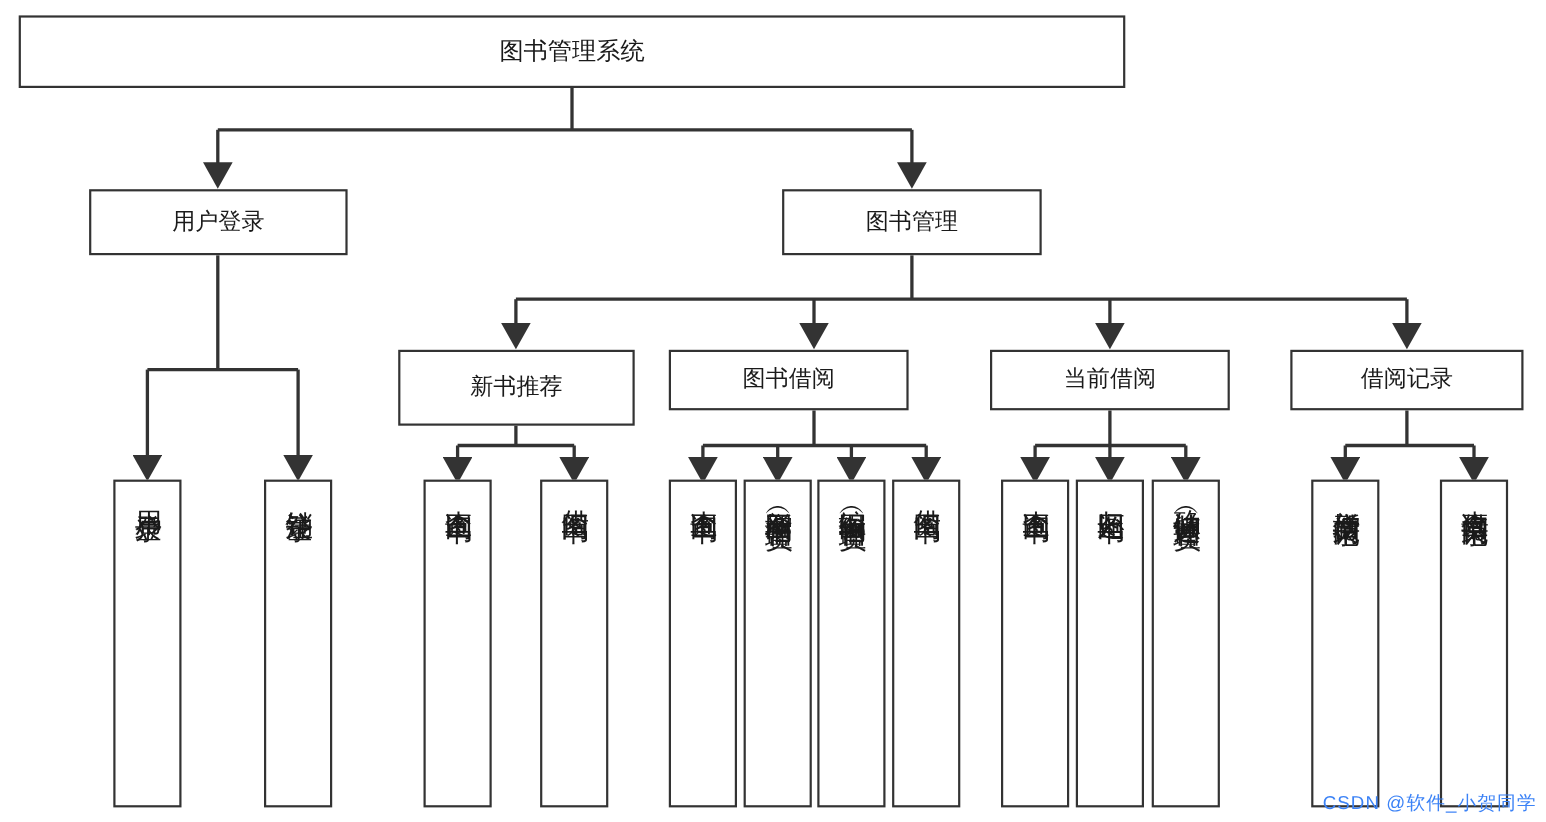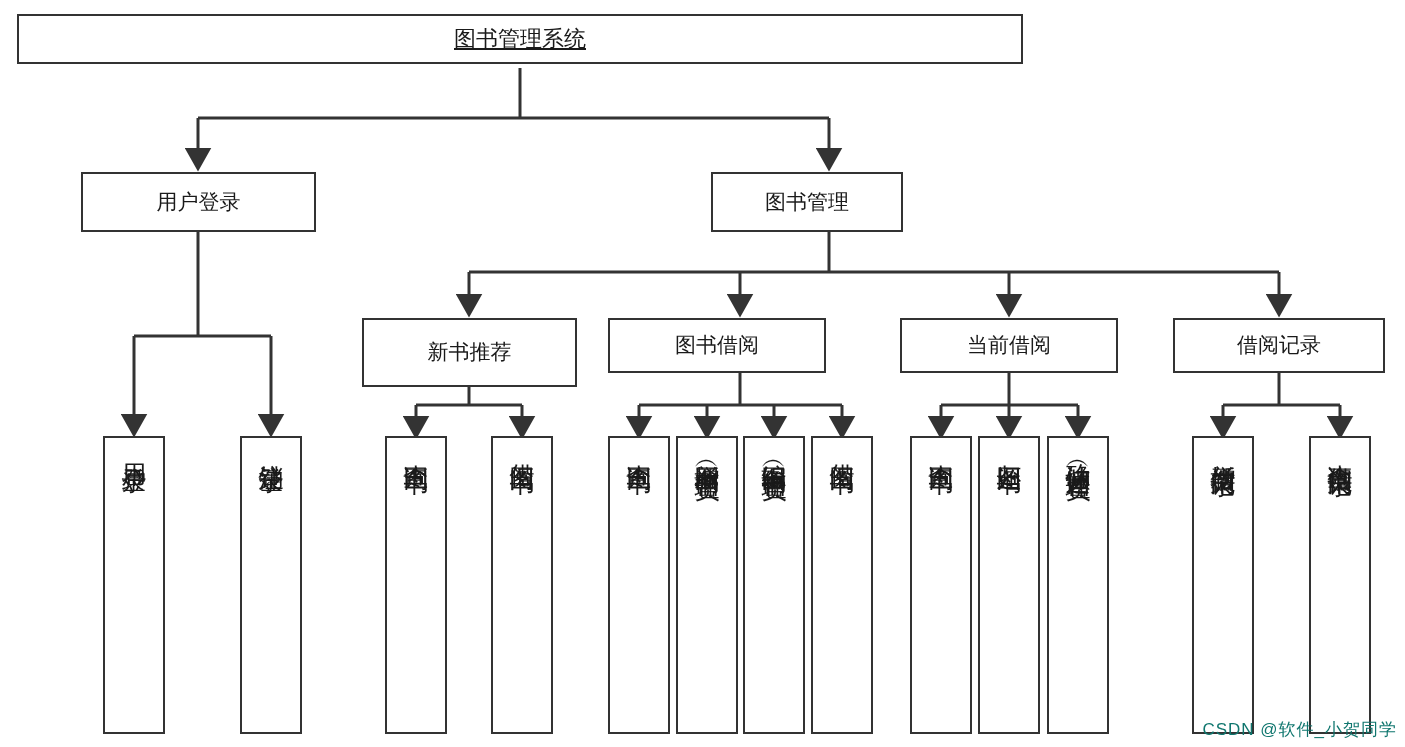--- a/index.html
+++ b/index.html
@@ -39,21 +39,21 @@
     letter-spacing:2px;
     line-height:1;
     white-space:normal;
     max-height:284px;
   }
   #watermark{
     position:absolute;
     right:8px;
     bottom:6px;
     font-size:17px;
-    color:#0f766e;
+    color:#3b82f6;
     letter-spacing:1px;
     white-space:nowrap;
     pointer-events:none;
   }
   svg.edges{position:absolute;left:0;top:0;width:1405px;height:747px;}
 </style>
 </head>
 <body>
 
 <div id="diagram">
@@ -101,28 +101,28 @@
       <path d="M1009,405 L1009,420" marker-end="url(#arw)"></path>
       <path d="M1078,405 L1078,420" marker-end="url(#arw)"></path>
 
       <path d="M1279,373 L1279,405"></path>
       <path d="M1223,405 L1340,405"></path>
       <path d="M1223,405 L1223,420" marker-end="url(#arw)"></path>
       <path d="M1340,405 L1340,420" marker-end="url(#arw)"></path>
     </g>
   </svg>
 
-  <div class="node h root" style="left:17px;top:14px;width:1006px;height:50px;text-decoration:underline;">
+  <div class="node h root" style="left:17px;top:14px;width:1006px;height:66px;">
     <span class="lbl">图书管理系统</span>
   </div>
 
   <div class="node h" style="left:81px;top:172px;width:235px;height:60px;">
     <span class="lbl">用户登录</span>
   </div>
-  <div class="node h" style="left:711px;top:172px;width:192px;height:60px;">
+  <div class="node h" style="left:711px;top:172px;width:236px;height:60px;">
     <span class="lbl">图书管理</span>
   </div>
 
   <div class="node h" style="left:362px;top:318px;width:215px;height:69px;">
     <span class="lbl">新书推荐</span>
   </div>
   <div class="node h" style="left:608px;top:318px;width:218px;height:55px;">
     <span class="lbl">图书借阅</span>
   </div>
   <div class="node h" style="left:900px;top:318px;width:218px;height:55px;">

